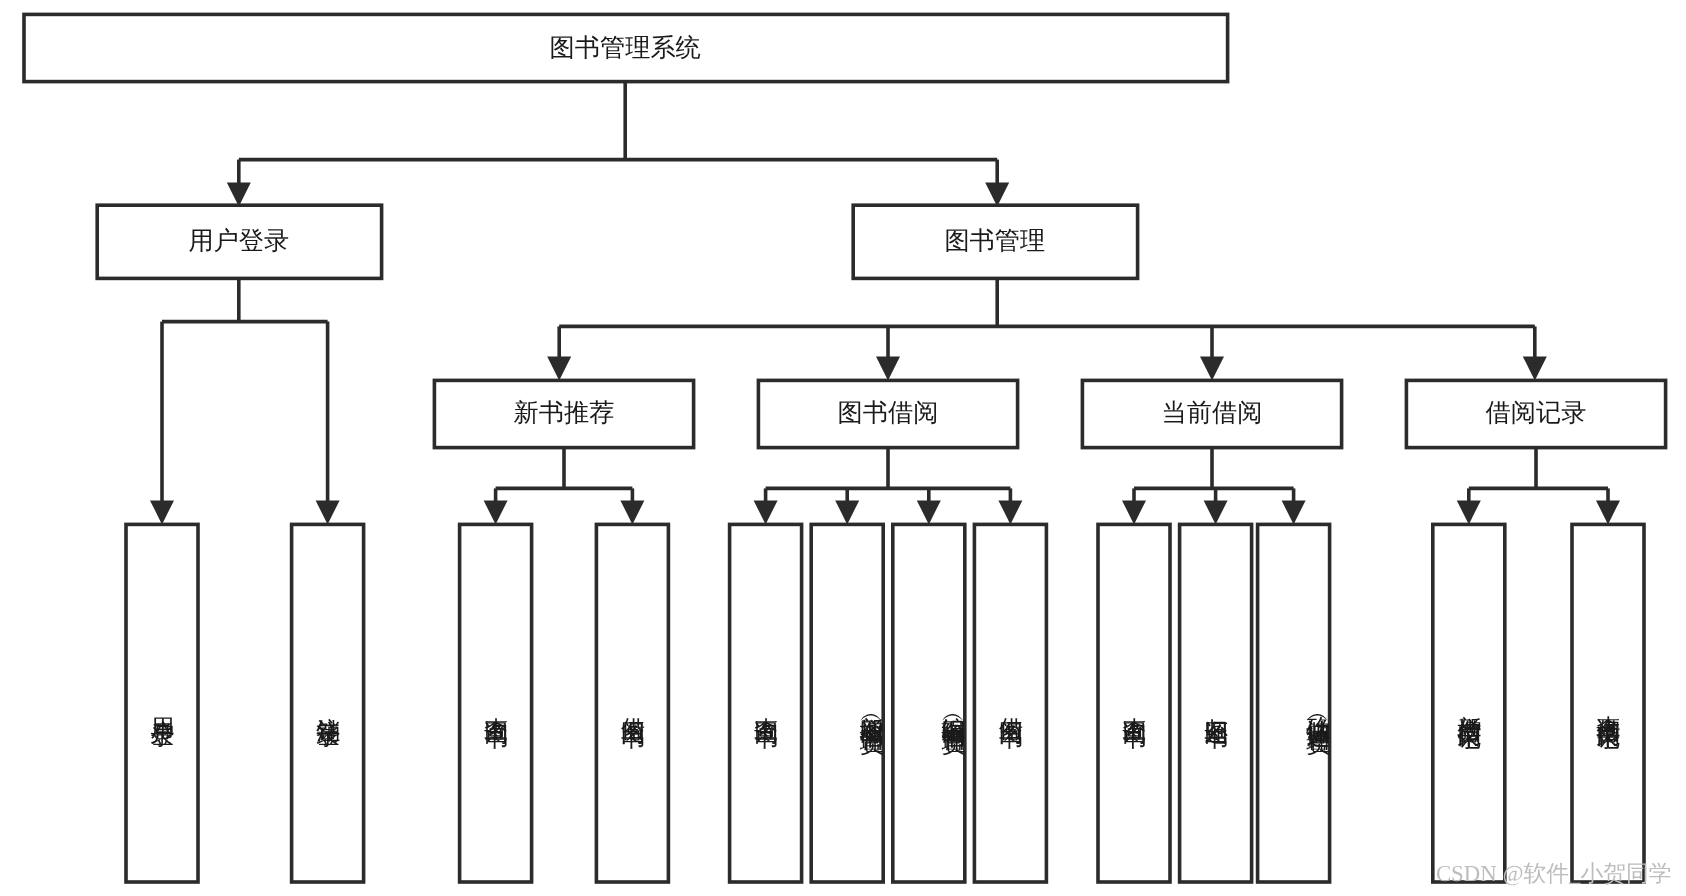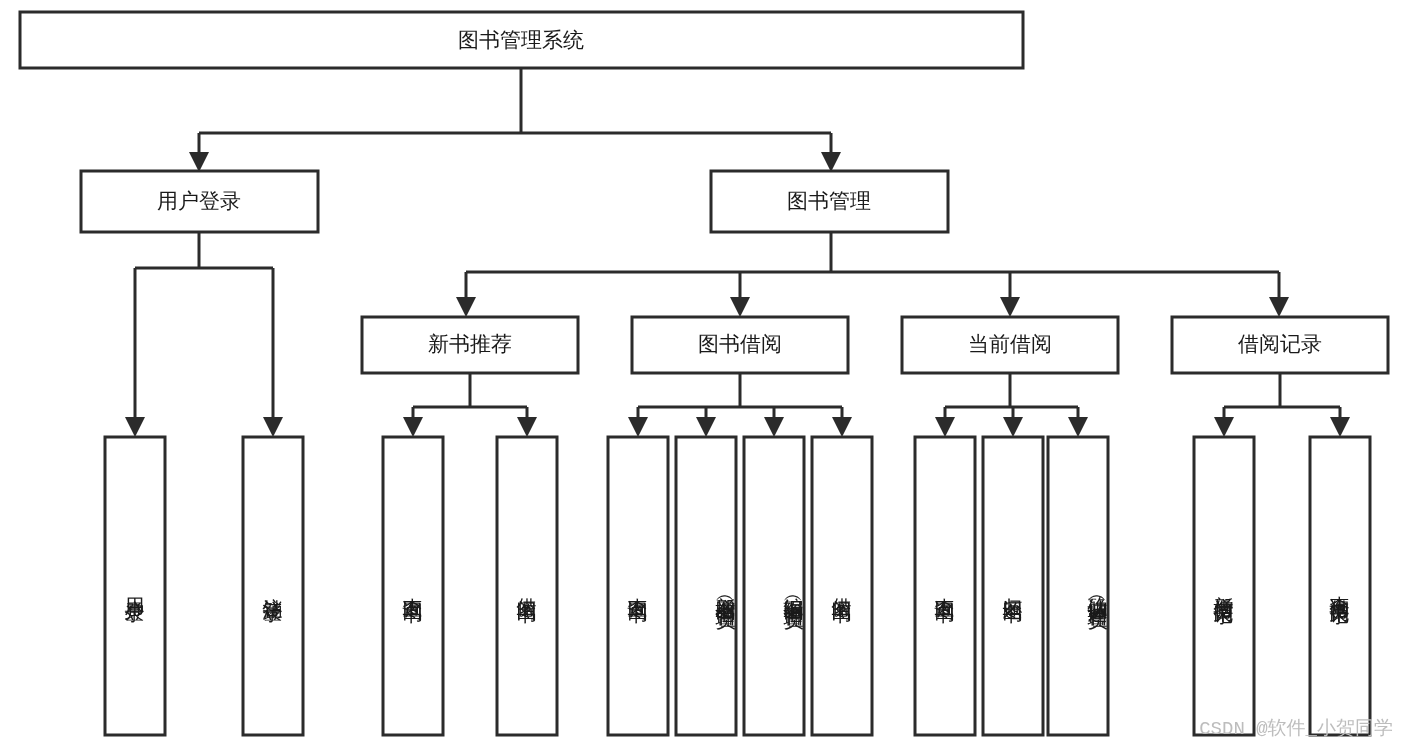--- a/index.html
+++ b/index.html
@@ -60,21 +60,21 @@
     line-height: 1;
     display: flex;
     align-items: center;
     justify-content: center;
     pointer-events: none;
   }
   .watermark {
     position: absolute;
     right: 12px;
     bottom: 6px;
-    font-family: Liberation Mono, monospace;
+    font-family: Liberation Serif, serif;
     font-size: 19px;
     color: #bdbdbd;
     white-space: nowrap;
   }
 </style>
 </head>
 <body>
 
 <div id="diagram-root">
 

